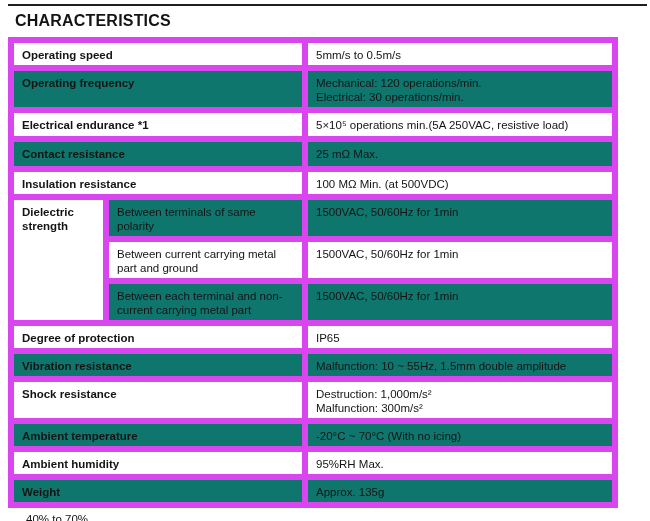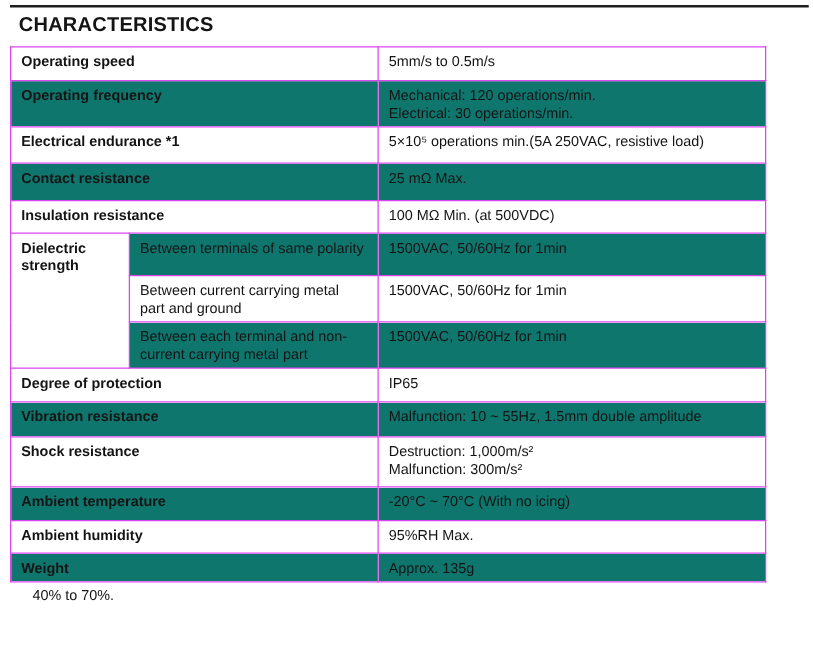--- a/index.html
+++ b/index.html
@@ -26,21 +26,21 @@
     font-weight: 700;
     letter-spacing: 0.2px;
   }
   table.spec {
     border-collapse: collapse;
     table-layout: fixed;
     margin-left: 8px;
     width: 604px;
   }
   table.spec td {
-    border: 1px solid #d946ef;
+    border: 6px solid #d946ef;
     font-size: 11.5px;
     line-height: 14px;
     vertical-align: top;
     padding: 5px 8px 3px 8px;
     background: #ffffff;
     overflow: hidden;
   }
   td.label { font-weight: 700; padding-left: 9px; }
   td.cond  { padding-left: 7px; }
   tr.shaded td { background: #0f766e; }

